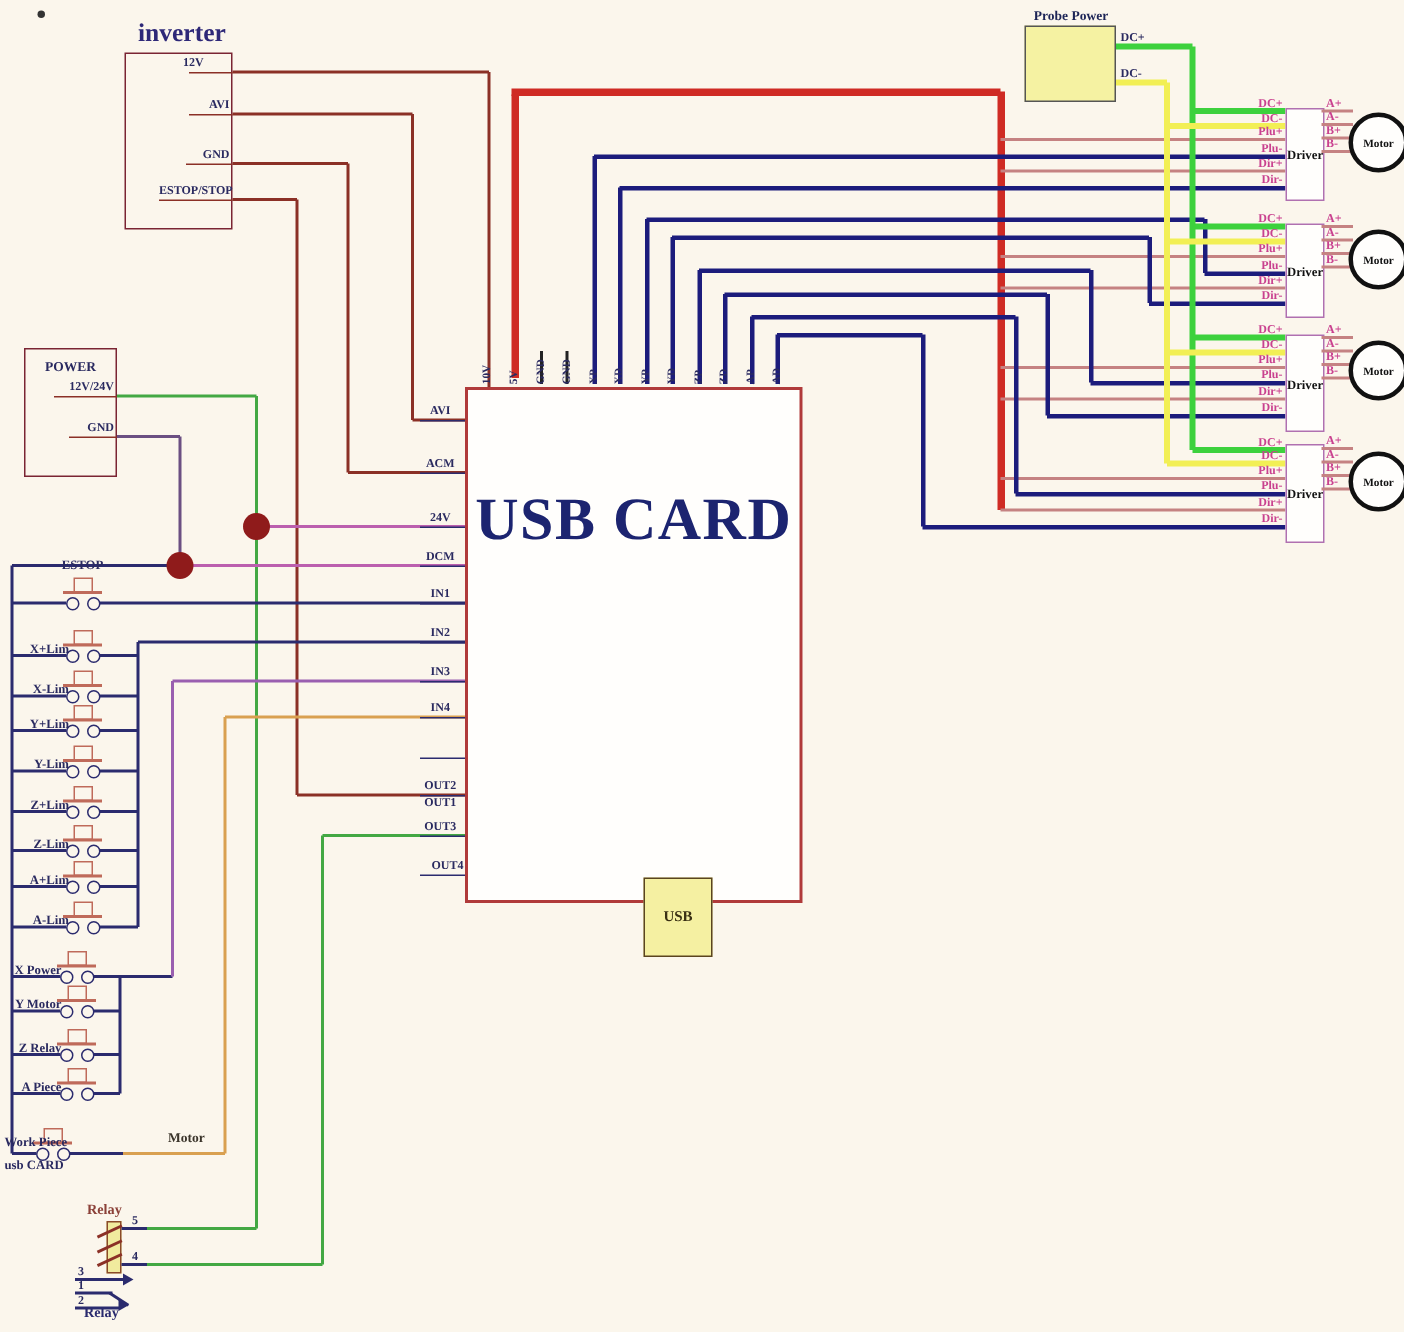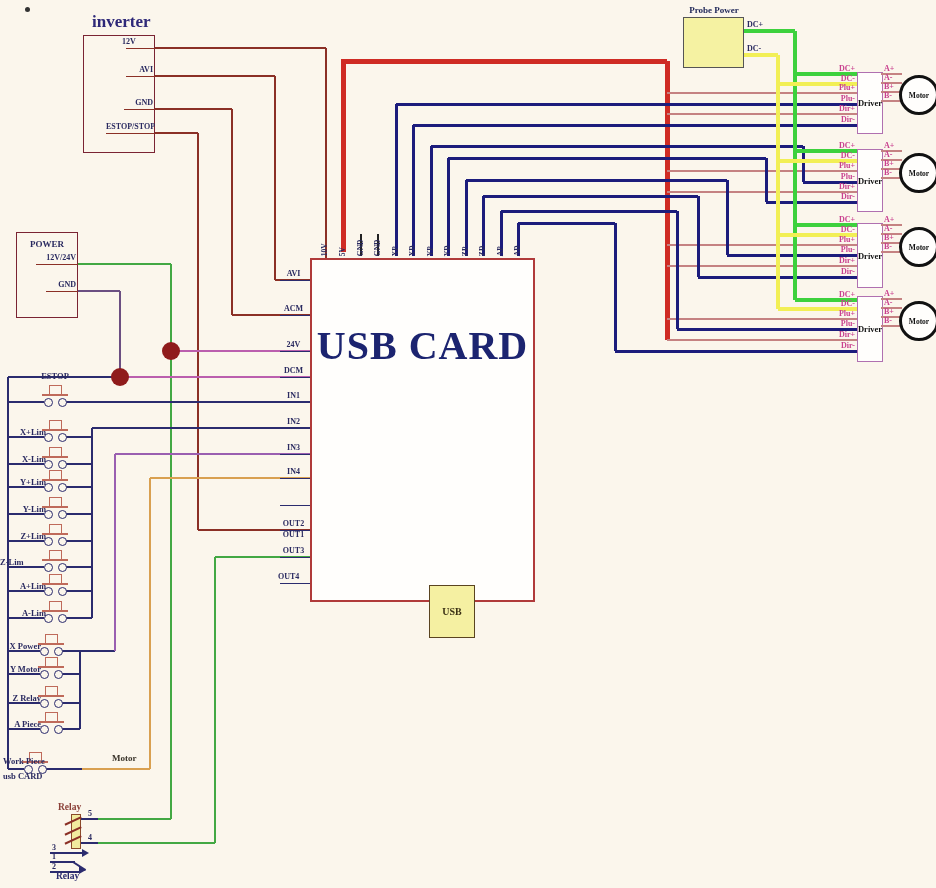--- a/index.html
+++ b/index.html
@@ -208,21 +208,21 @@
     <div class="lb tiny" style="position: absolute; left: 278px; top: 444px; width: 31px; text-align: center;">IN3</div>
     <div style="position: absolute; left: 280px; top: 477.5px; width: 30px; height: 1px; background: rgb(43, 43, 110);"></div>
     <div class="lb tiny" style="position: absolute; left: 278px; top: 468px; width: 31px; text-align: center;">IN4</div>
     <div style="position: absolute; left: 280px; top: 504.5px; width: 30px; height: 1px; background: rgb(43, 43, 110);"></div>
     <div class="lb tiny" style="position: absolute; left: 278px; top: 495px; width: 31px; text-align: center; margin-top: 36px;">OUT1</div>
     <div style="position: absolute; left: 280px; top: 529.5px; width: 30px; height: 1px; background: rgb(43, 43, 110);"></div>
     <div class="lb tiny" style="position: absolute; left: 278px; top: 520px; width: 31px; text-align: center;">OUT2</div>
     <div style="position: absolute; left: 280px; top: 556.5px; width: 30px; height: 1px; background: rgb(43, 43, 110);"></div>
     <div class="lb tiny" style="position: absolute; left: 278px; top: 547px; width: 31px; text-align: center;">OUT3</div>
     <div style="position: absolute; left: 280px; top: 582.5px; width: 30px; height: 1px; background: rgb(43, 43, 110);"></div>
-    <div class="lb tiny" style="position: absolute; left: 278px; top: 573px; width: 31px; text-align: left;">OUT4</div>
+    <div class="lb tiny" style="position: absolute; left: 278px; top: 573px; width: 31px; text-align: right;">OUT4</div>
     <div class="lb tiny vert" style="position: absolute; left: 311px; top: 238px; width: 28px; text-align: left;">10V</div>
     <div class="lb tiny vert" style="position: absolute; left: 329px; top: 238px; width: 28px; text-align: left;">5V</div>
     <div class="lb tiny vert" style="position: absolute; left: 347px; top: 238px; width: 28px; text-align: left;">GND</div>
     <div class="lb tiny vert" style="position: absolute; left: 364px; top: 238px; width: 28px; text-align: left;">GND</div>
     <div class="lb tiny vert" style="position: absolute; left: 382px; top: 238px; width: 28px; text-align: left;">XP</div>
     <div class="lb tiny vert" style="position: absolute; left: 399px; top: 238px; width: 28px; text-align: left;">XD</div>
     <div class="lb tiny vert" style="position: absolute; left: 417px; top: 238px; width: 28px; text-align: left;">YP</div>
     <div class="lb tiny vert" style="position: absolute; left: 434px; top: 238px; width: 28px; text-align: left;">YD</div>
     <div class="lb tiny vert" style="position: absolute; left: 452px; top: 238px; width: 28px; text-align: left;">ZP</div>
     <div class="lb tiny vert" style="position: absolute; left: 469px; top: 238px; width: 28px; text-align: left;">ZD</div>
@@ -255,21 +255,21 @@
     <div class="lb swlbl" style="position: absolute; left: 10px; top: 505px; width: 36px; text-align: right;">Y-Lim</div>
     <div style="position: absolute; left: 42px; top: 533.25px; width: 26px; height: 1.5px; background: rgb(191, 106, 90);"></div>
     <div class="cap" style="position: absolute; left: 48.5px; top: 524px;"></div>
     <div class="circ" style="position: absolute; left: 43.5px; top: 536.5px;"></div>
     <div class="circ" style="position: absolute; left: 57.5px; top: 536.5px;"></div>
     <div class="lb swlbl" style="position: absolute; left: 10px; top: 532px; width: 36px; text-align: right;">Z+Lim</div>
     <div style="position: absolute; left: 42px; top: 559.25px; width: 26px; height: 1.5px; background: rgb(191, 106, 90);"></div>
     <div class="cap" style="position: absolute; left: 48.5px; top: 550px;"></div>
     <div class="circ" style="position: absolute; left: 43.5px; top: 562.5px;"></div>
     <div class="circ" style="position: absolute; left: 57.5px; top: 562.5px;"></div>
-    <div class="lb swlbl" style="position: absolute; left: 0; top: 558px; width: 36px; ">Z-Lim</div>
+    <div class="lb swlbl" style="position: absolute; left: 10px; top: 558px; width: 36px; text-align: right;">Z-Lim</div>
     <div style="position: absolute; left: 42px; top: 583.25px; width: 26px; height: 1.5px; background: rgb(191, 106, 90);"></div>
     <div class="cap" style="position: absolute; left: 48.5px; top: 574px;"></div>
     <div class="circ" style="position: absolute; left: 43.5px; top: 586.5px;"></div>
     <div class="circ" style="position: absolute; left: 57.5px; top: 586.5px;"></div>
     <div class="lb swlbl" style="position: absolute; left: 10px; top: 582px; width: 36px; text-align: right;">A+Lim</div>
     <div style="position: absolute; left: 42px; top: 610.25px; width: 26px; height: 1.5px; background: rgb(191, 106, 90);"></div>
     <div class="cap" style="position: absolute; left: 48.5px; top: 601px;"></div>
     <div class="circ" style="position: absolute; left: 43.5px; top: 613.5px;"></div>
     <div class="circ" style="position: absolute; left: 57.5px; top: 613.5px;"></div>
     <div class="lb swlbl" style="position: absolute; left: 10px; top: 609px; width: 36px; text-align: right;">A-Lim</div>

